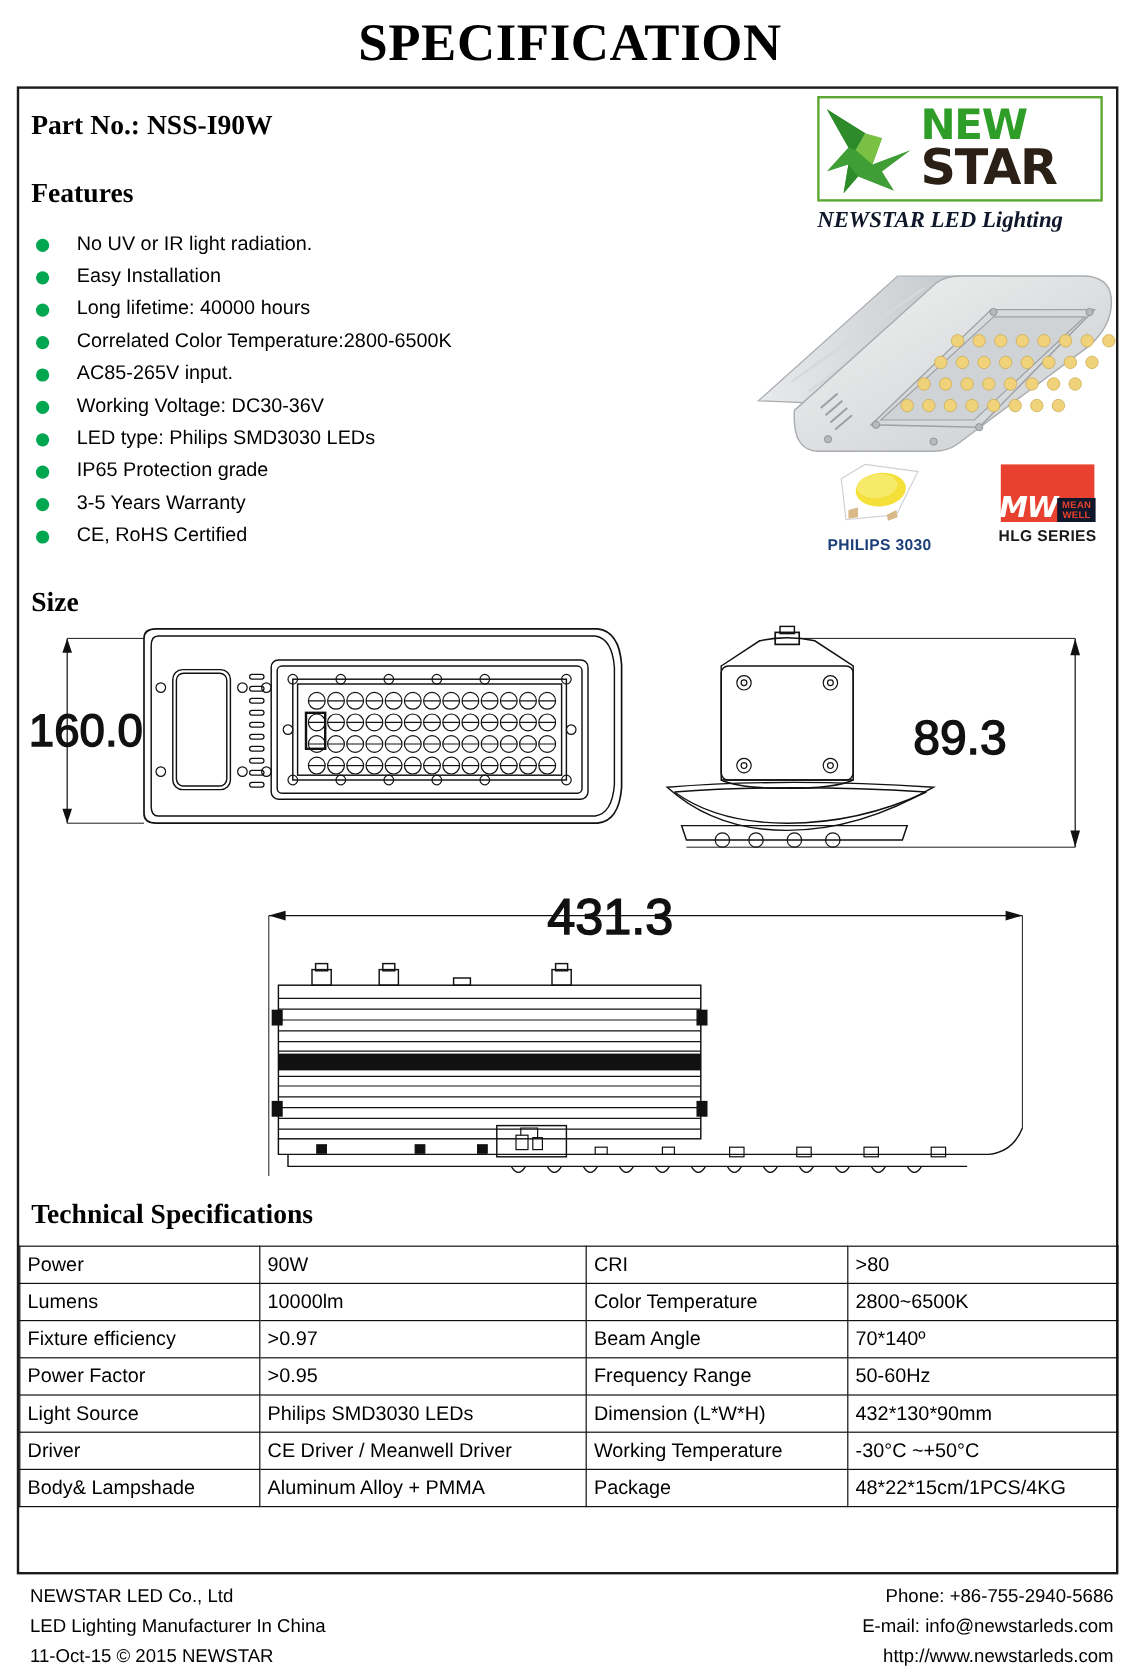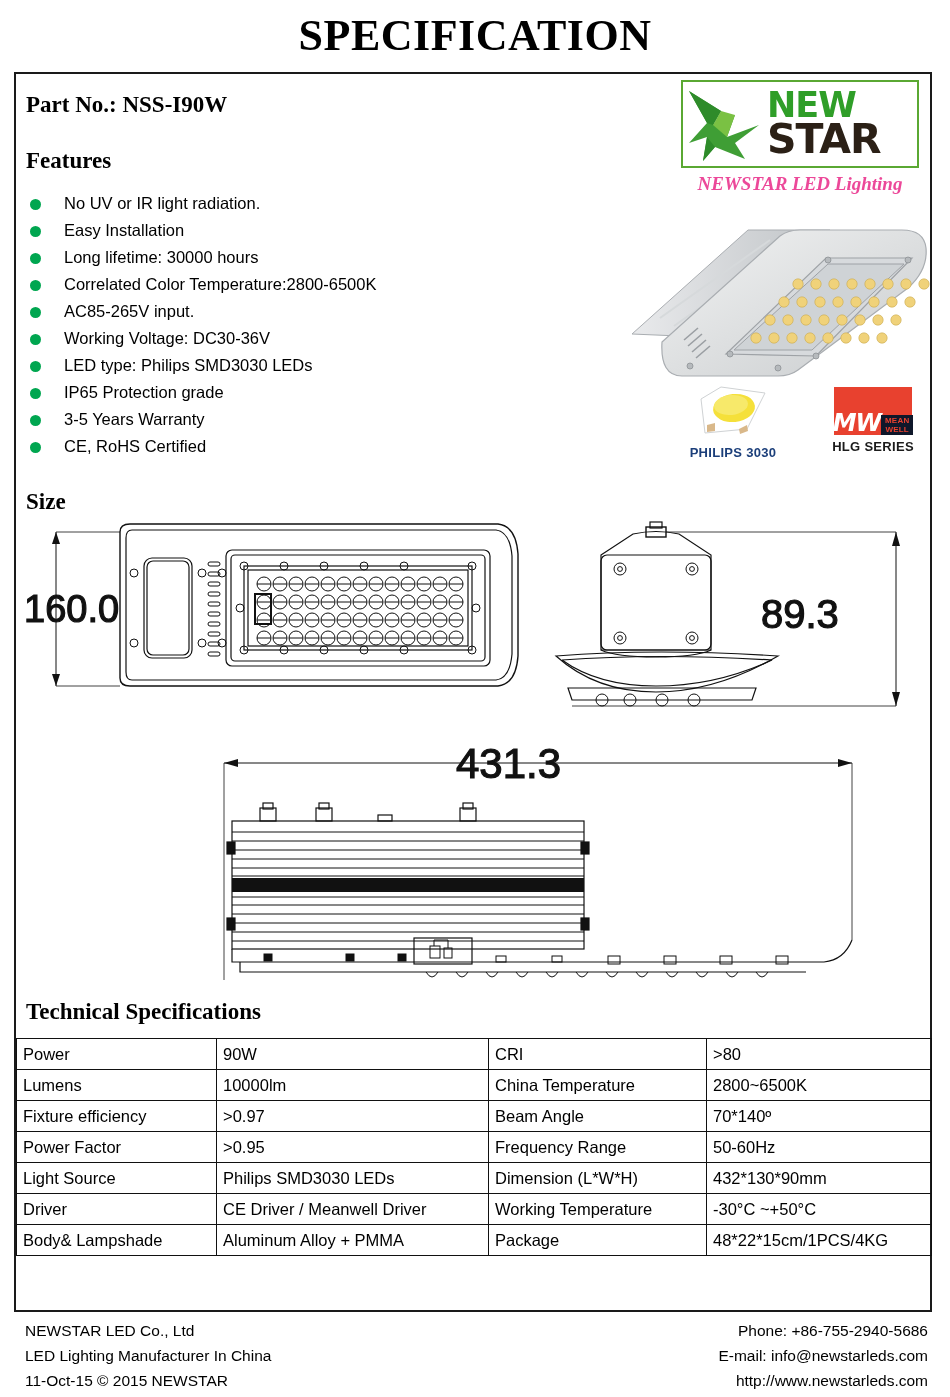--- a/index.html
+++ b/index.html
@@ -65,23 +65,23 @@
     padding-left:2px;}
   .logo-new{
     font-family:"DejaVu Sans", sans-serif;font-weight:bold;font-size:35px;
     line-height:.92;color:#2f9e28;letter-spacing:-1px;
   }
   .logo-star-txt{
     font-family:"DejaVu Sans", sans-serif;font-weight:bold;font-size:41px;
     line-height:.92;color:#2b2016;letter-spacing:-1px;
   }
   .brand-tag{
-    margin-top:5px;width:238px;text-align:center;
+    margin-top:5px;width:238px;text-align:left;
     font-family:"Liberation Serif", serif;font-style:italic;font-weight:bold;
-    font-size:19px;color:#ec4899;
+    font-size:19px;color:#0f172a;
   }
 
   
   .product-photo{position:absolute;left:630px;top:214px;width:312px;height:166px;}
 
   
   .chip-row{position:absolute;left:668px;top:385px;width:268px;height:88px;}
   .chip-item{position:absolute;text-align:center;}
   .chip-philips{left:0;top:0;width:130px;}
   .chip-mw{left:142px;top:0;width:126px;}
@@ -135,21 +135,21 @@
 
   <div class="frame"></div>
 
   <div class="part-no">Part No.: NSS-I90W</div>
 
   <div class="h-features">Features</div>
 
   <ul class="feature-list" id="features-list">
       <li><span class="dot" style="background: rgb(0, 166, 80);"></span><span>No UV or IR light radiation.</span></li>
       <li><span class="dot" style="background: rgb(0, 166, 80);"></span><span>Easy Installation</span></li>
-      <li><span class="dot" style="background: rgb(0, 166, 80);"></span><span>Long lifetime: 30000 hours</span></li>
+      <li><span class="dot" style="background: rgb(0, 166, 80);"></span><span>Long lifetime: 40000 hours</span></li>
       <li><span class="dot" style="background: rgb(0, 166, 80);"></span><span>Correlated Color Temperature:2800-6500K</span></li>
       <li><span class="dot" style="background: rgb(0, 166, 80);"></span><span>AC85-265V input.</span></li>
       <li><span class="dot" style="background: rgb(0, 166, 80);"></span><span>Working Voltage: DC30-36V</span></li>
       <li><span class="dot" style="background: rgb(0, 166, 80);"></span><span>LED type: Philips SMD3030 LEDs</span></li>
       <li><span class="dot" style="background: rgb(0, 166, 80);"></span><span>IP65 Protection grade</span></li>
       <li><span class="dot" style="background: rgb(0, 166, 80);"></span><span>3-5 Years Warranty</span></li>
       <li><span class="dot" style="background: rgb(0, 166, 80);"></span><span>CE, RoHS Certified</span></li>
     </ul>
 
   <div class="h-size">Size</div>
@@ -595,21 +595,21 @@
     <tbody id="spec-body">
         <tr>
           <td>Power</td>
           <td>90W</td>
           <td>CRI</td>
           <td>&gt;80</td>
         </tr>
         <tr>
           <td>Lumens</td>
           <td>10000lm</td>
-          <td>China Temperature</td>
+          <td>Color Temperature</td>
           <td>2800~6500K</td>
         </tr>
         <tr>
           <td>Fixture efficiency</td>
           <td>&gt;0.97</td>
           <td>Beam Angle</td>
           <td>70*140º</td>
         </tr>
         <tr>
           <td>Power Factor</td>

